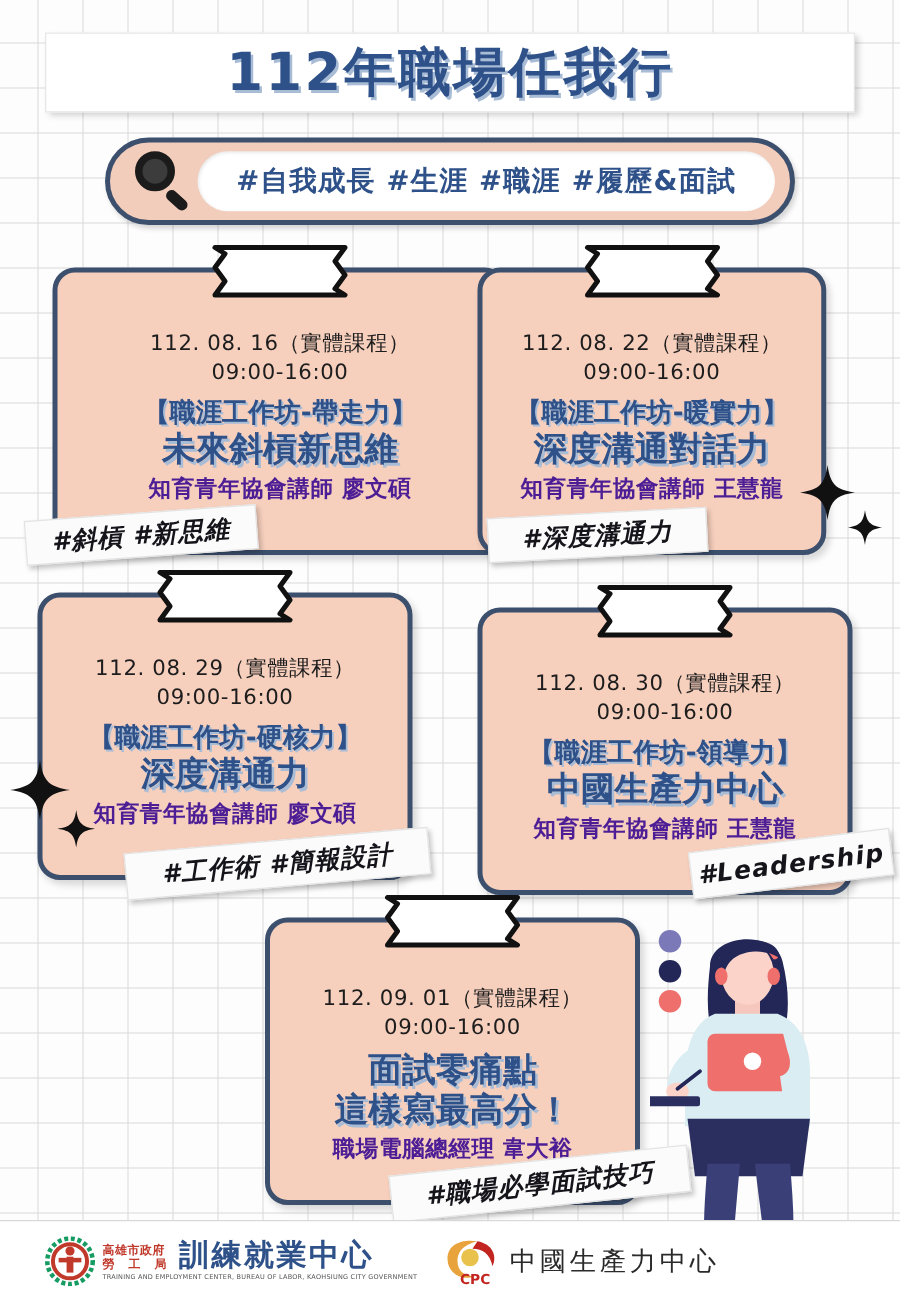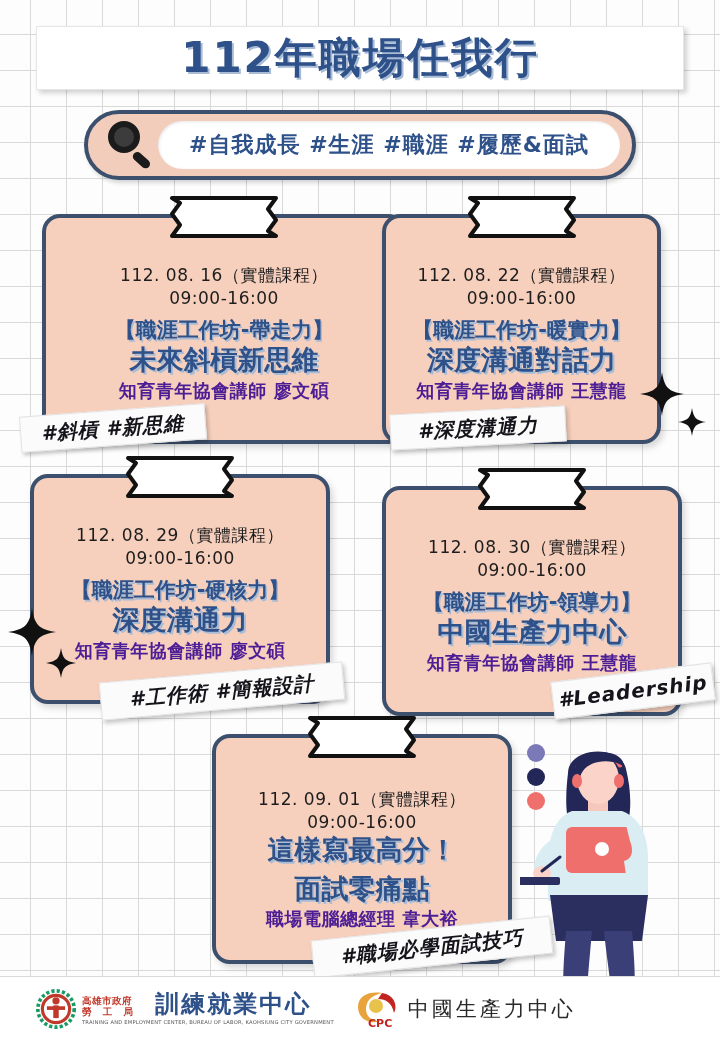--- a/index.html
+++ b/index.html
@@ -156,21 +156,21 @@
   .kcg-mark{ width:40px; height:40px; flex:0 0 auto; }
   .kcg-text{ margin-left:6px; line-height:1; }
   .kcg-row1{ display:flex; align-items:flex-end; }
   .kcg-dept{
     font-size:9.5px; font-weight:bold; color:#c0392b;
     line-height:11px; letter-spacing:.5px;
     font-family:"DejaVu Sans","Liberation Sans",sans-serif;
   }
   .kcg-dept .l2{ letter-spacing:4px; }
   .kcg-center{
-    font-size:24px; font-weight:bold; margin-left:18px;
+    font-size:24px; font-weight:bold; margin-left:6px;
     letter-spacing:2px; line-height:26px;
     font-family:"DejaVu Sans","Liberation Sans",sans-serif;
   }
   .kcg-center .a{ color:#2e5189; }
   .kcg-en{
     font-size:5.2px; color:#555; letter-spacing:.2px; margin-top:3px;
     font-family:"DejaVu Sans","Liberation Sans",sans-serif;
   }
   .cpc-block{ display:flex; align-items:center; margin-left:18px; }
   .cpc-mark{ width:50px; height:40px; flex:0 0 auto; }
@@ -276,22 +276,22 @@
     <span>#Leadership</span>
   </div>
 
   <div class="card" style="left:212px; top:734px; width:300px; height:230px;">
     <svg class="ribbon" viewBox="0 0 124 46">
       <path d="M10 4 L114 4 L106 15 L114 26 L106 37 L114 42 L10 42 L18 31 L10 20 L18 9 Z" fill="#ffffff" stroke="#111111" stroke-width="4" stroke-linejoin="round"></path>
     </svg>
     <div class="card-body" style="top:50px;">
       <div class="c-date">112. 09. 01（實體課程）</div>
       <div class="c-time">09:00-16:00</div>
+      <div class="c-title" style="margin-top:8px;">面試零痛點</div>
       <div class="c-title">這樣寫最高分！</div>
-      <div class="c-title" style="margin-top:8px;">面試零痛點</div>
       <div class="c-lecturer">職場電腦總經理 韋大裕</div>
     </div>
   </div>
   <div class="sticker" style="left:312px; top:928px; width:240px; height:38px; transform:rotate(-6deg);">
     <span>#職場必學面試技巧</span>
   </div>
 
   <svg class="illus" viewBox="0 0 190 280">
 
     <circle cx="16" cy="18" r="9" fill="#7b79b8"></circle>

